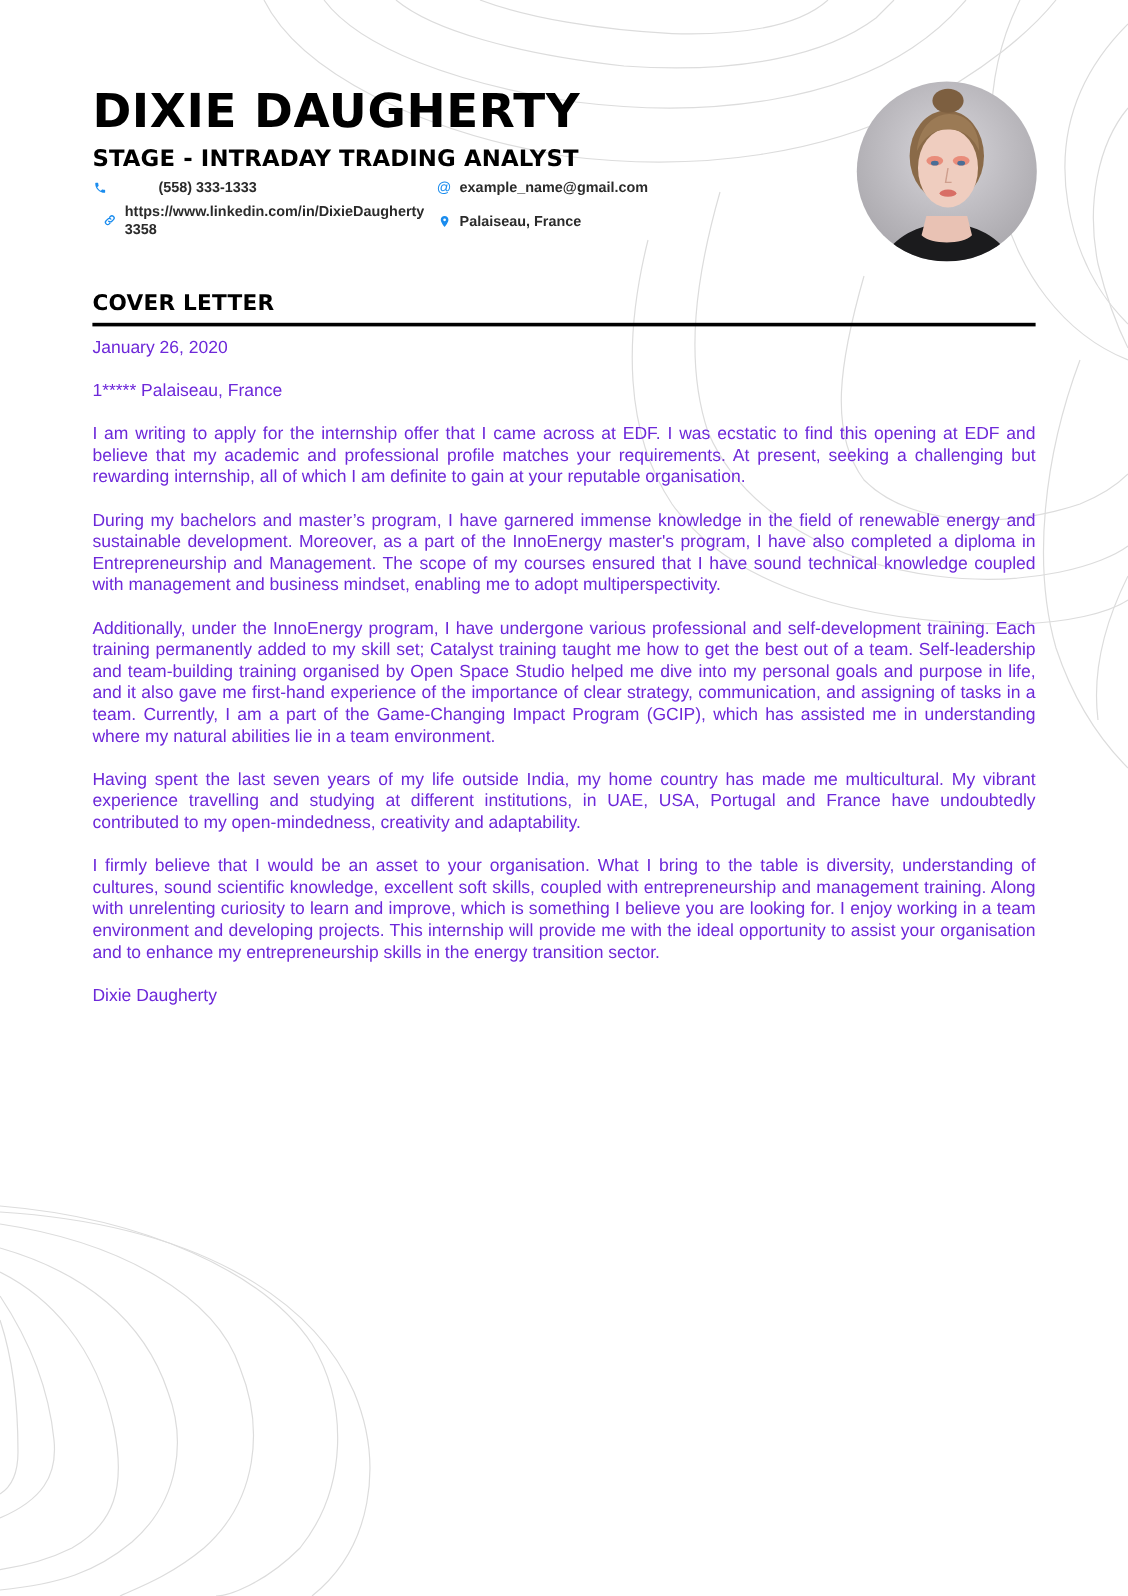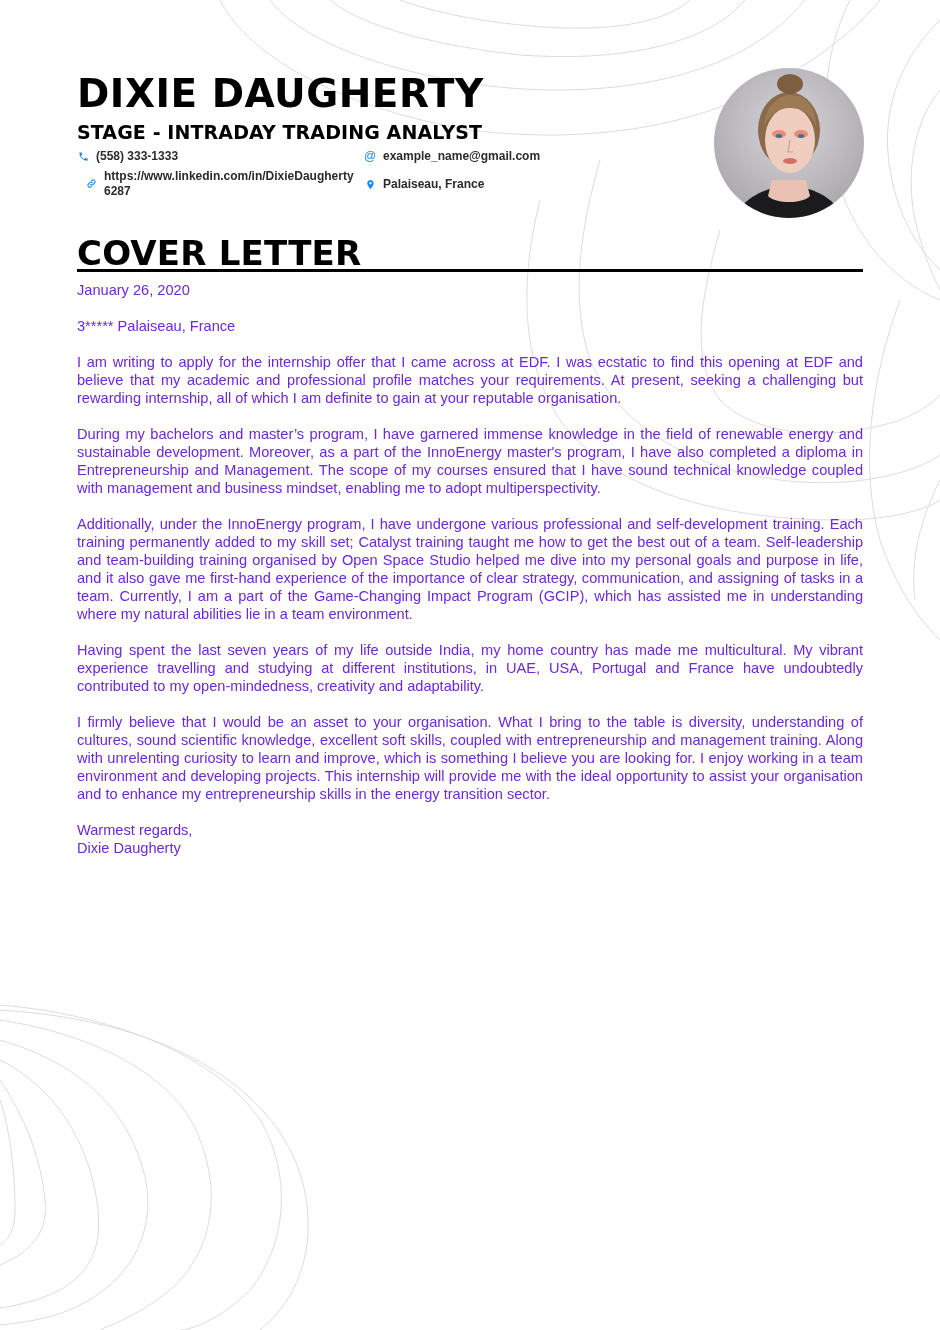--- a/index.html
+++ b/index.html
@@ -7,21 +7,21 @@
   body { position: relative; font-family: "Liberation Sans", sans-serif; color: #333; }
   .bg { position: absolute; left: 0; top: 0; width: 940px; height: 1330px; z-index: 0; pointer-events: none; }
   .page { position: absolute; left: 77px; top: 0; width: 786px; z-index: 1; }
   .name { position: absolute; top: 70px; left: 0; font-family: "DejaVu Sans", sans-serif; font-weight: 700; font-size: 39px; letter-spacing: 0.5px; color: #000; line-height: 48px; }
   .title { position: absolute; top: 120px; left: 0; font-family: "DejaVu Sans", sans-serif; font-weight: 700; font-size: 19px; color: #000000; line-height: 24px; letter-spacing: 0.1px; }
   .contacts { position: absolute; top: 147px; left: 0; width: 500px; font-size: 12px; font-weight: 700; color: #2b2b2b; }
   .c-item { position: absolute; display: flex; align-items: flex-start; line-height: 15px; }
   .c-icon { width: 12px; height: 14px; margin-right: 7px; display: inline-flex; align-items: center; justify-content: center; color: #1a8cee; font-size: 11px; flex-shrink: 0; }
   .c-icon svg { width: 11px; height: 11px; }
   .photo { position: absolute; left: 637px; top: 68px; width: 150px; height: 150px; border-radius: 50%; overflow: hidden; background: radial-gradient(circle at 50% 40%, #d8d6db 0%, #b5b3b8 60%, #9e9ca1 100%); }
-  .section-title { position: absolute; top: 236px; left: 0; font-family: "DejaVu Sans", sans-serif; font-weight: 700; font-size: 34px; color: #000; line-height: 34px; letter-spacing: 0.2px; text-align: center; }
+  .section-title { position: absolute; top: 236px; left: 0; font-family: "DejaVu Sans", sans-serif; font-weight: 700; font-size: 18px; color: #000; line-height: 34px; letter-spacing: 0.2px; text-align: center; }
   .rule { position: absolute; top: 269px; left: 0; width: 786px; height: 3px; background: #000; }
   .letter { position: absolute; top: 281px; left: 0; width: 786px; font-size: 14.6px; line-height: 18px; color: #6d28d9; }
   .letter p { text-align: justify; margin-bottom: 18px; }
   .letter .single { margin-bottom: 0; text-align: left; }
 </style>
 </head>
 <body>
 
 <svg class="bg" viewBox="0 0 940 1330" xmlns="http://www.w3.org/2000/svg" fill="none" stroke="#dcdcdc" stroke-width="1">
 
@@ -45,42 +45,42 @@
   <path d="M0 1080 C20 1110 40 1150 45 1200 C48 1230 35 1250 0 1265"></path>
   <path d="M0 1100 C10 1130 15 1170 15 1210 C15 1230 8 1240 0 1245"></path>
   <path d="M0 1010 C160 1020 260 1080 295 1160 C320 1220 310 1290 260 1330"></path>
 </svg>
 
 <div class="page">
   <h1 class="name">DIXIE DAUGHERTY</h1>
   <div class="title">STAGE - INTRADAY TRADING ANALYST</div>
 
   <div class="contacts">
-    <div class="c-item" style="left:0; top:2px;">
+    <div class="c-item" style="left:0; top:2px;gap:36px;">
       <span class="c-icon">
         <svg viewBox="0 0 24 24" fill="#1a8cee">
             <path d="M6.6 10.8c1.4 2.8 3.8 5.1 6.6 6.6l2.2-2.2c.3-.3.7-.4 1-.2 1.1.4 2.3.6 3.6.6.6 0 1 .4 1 1V20c0 .6-.4 1-1 1C10.6 21 3 13.4 3 4c0-.6.4-1 1-1h3.5c.6 0 1 .4 1 1 0 1.3.2 2.5.6 3.6.1.3 0 .7-.2 1L6.6 10.8z"></path>
           </svg>
       </span>
       <span>(558) 333-1333</span>
     </div>
     <div class="c-item" style="left:287px; top:2px;">
       <span class="c-icon" style="font-weight:400; font-size:12px;">@</span>
       <span>example_name@gmail.com</span>
     </div>
     <div class="c-item" style="left:8px; top:22px;justify-content:center;">
       <span class="c-icon" style="margin-top:7px;">
         <svg viewBox="0 0 24 24" fill="none" stroke="#1a8cee" stroke-width="2.4" stroke-linecap="round">
             <path d="M10 14a4 4 0 0 0 5.7 0l3-3a4 4 0 0 0-5.7-5.7l-1.2 1.2"></path>
             <path d="M14 10a4 4 0 0 0-5.7 0l-3 3a4 4 0 0 0 5.7 5.7l1.2-1.2"></path>
           </svg>
       </span>
       <span>
         <span style="display:block;">https://www.linkedin.com/in/DixieDaugherty</span>
-        <span style="display:block;">6287</span>
+        <span style="display:block;">3358</span>
       </span>
     </div>
     <div class="c-item" style="left:287px; top:30px;justify-content:flex-end;">
       <span class="c-icon">
         <svg viewBox="0 0 24 24" fill="#1a8cee">
             <path d="M12 2C8.1 2 5 5.1 5 9c0 5.2 7 13 7 13s7-7.8 7-13c0-3.9-3.1-7-7-7zm0 9.5a2.5 2.5 0 1 1 0-5 2.5 2.5 0 0 1 0 5z"></path>
           </svg>
       </span>
       <span>Palaiseau, France</span>
     </div>
@@ -110,22 +110,21 @@
 
       <ellipse cx="76" cy="93" rx="7" ry="3" fill="#d86e65"></ellipse>
     </svg>
   </div>
 
   <h2 class="section-title">COVER LETTER</h2>
   <div class="rule"></div>
 
   <div class="letter">
     <p class="single" style="margin-bottom:18px;">January 26, 2020</p>
-    <p class="single" style="margin-bottom:18px;">3***** Palaiseau, France</p>
+    <p class="single" style="margin-bottom:18px;">1***** Palaiseau, France</p>
     <p>I am writing to apply for the internship offer that I came across at EDF. I was ecstatic to find this opening at EDF and believe that my academic and professional profile matches your requirements. At present, seeking a challenging but rewarding internship, all of which I am definite to gain at your reputable organisation.</p>
     <p>During my bachelors and master’s program, I have garnered immense knowledge in the field of renewable energy and sustainable development. Moreover, as a part of the InnoEnergy master's program, I have also completed a diploma in Entrepreneurship and Management. The scope of my courses ensured that I have sound technical knowledge coupled with management and business mindset, enabling me to adopt multiperspectivity.</p>
     <p>Additionally, under the InnoEnergy program, I have undergone various professional and self-development training. Each training permanently added to my skill set; Catalyst training taught me how to get the best out of a team. Self-leadership and team-building training organised by Open Space Studio helped me dive into my personal goals and purpose in life, and it also gave me first-hand experience of the importance of clear strategy, communication, and assigning of tasks in a team. Currently, I am a part of the Game-Changing Impact Program (GCIP), which has assisted me in understanding where my natural abilities lie in a team environment.</p>
     <p>Having spent the last seven years of my life outside India, my home country has made me multicultural. My vibrant experience travelling and studying at different institutions, in UAE, USA, Portugal and France have undoubtedly contributed to my open-mindedness, creativity and adaptability.</p>
     <p>I firmly believe that I would be an asset to your organisation. What I bring to the table is diversity, understanding of cultures, sound scientific knowledge, excellent soft skills, coupled with entrepreneurship and management training. Along with unrelenting curiosity to learn and improve, which is something I believe you are looking for. I enjoy working in a team environment and developing projects. This internship will provide me with the ideal opportunity to assist your organisation and to enhance my entrepreneurship skills in the energy transition sector.</p>
-    <p class="single">Warmest regards,</p>
     <p class="single">Dixie Daugherty</p>
   </div>
 </div>
 
 </body></html>

